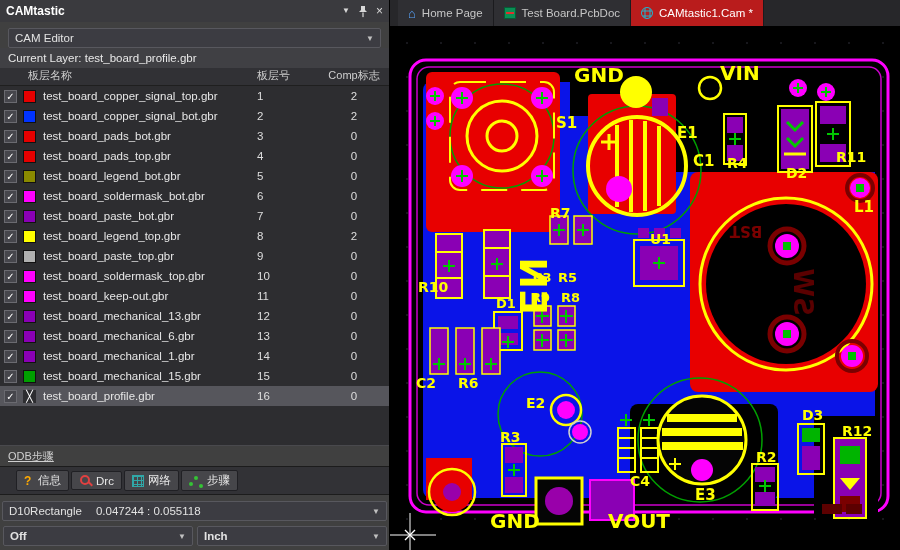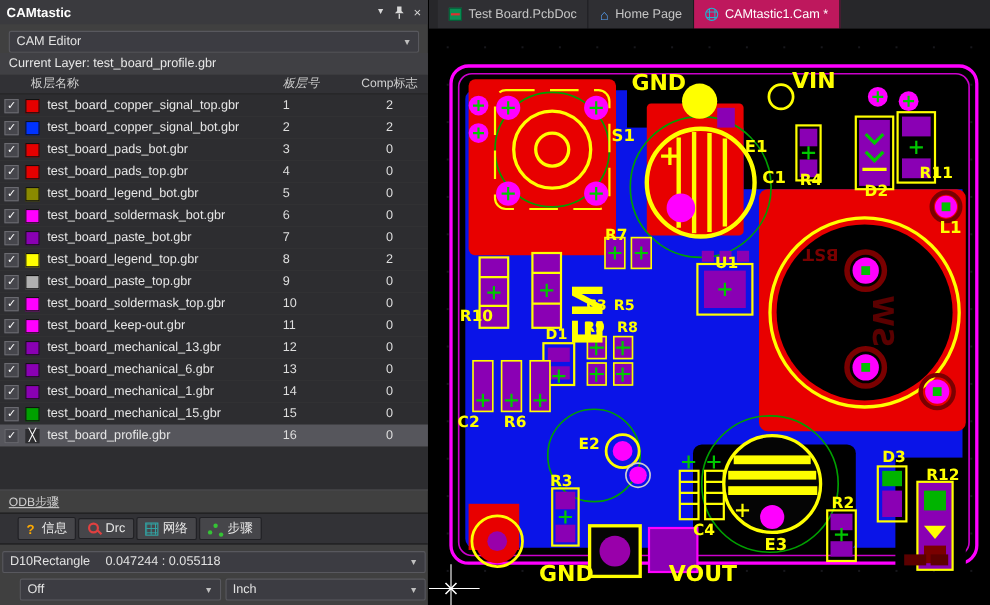--- a/index.html
+++ b/index.html
@@ -11,21 +11,21 @@
   .titlebar .title{color:#fff;font-size:12px;font-weight:bold;}
   .tb-icons{margin-left:auto;display:flex;align-items:center;gap:8px;}
   .tb-ic{color:#d8d8d8;font-size:12px;line-height:1;display:inline-flex;align-items:center;}
   .tb-ic.small{font-size:8px;}
   .combo{height:20px;background:#3c3c42;border:1px solid #58585e;border-radius:2px;display:flex;align-items:center;padding:0 6px;font-size:11.5px;color:#e2e2e2;flex:none;}
   .combo .arrow{margin-left:auto;color:#c0c0c0;font-size:8px;}
   .editor-combo{margin:6px 8px 0 8px;}
   .current-layer{margin-top:0;height:20px;background:#404044;display:flex;align-items:center;padding:0 8px;font-size:11.5px;color:#e8e8e8;flex:none;}
   .header-row{height:18px;display:flex;align-items:flex-start;background:#313135;border-bottom:1px solid #1f1f1f;color:#cfcfcf;font-size:11px;flex:none;}
   .h-name{margin-left:28px;flex:1;}
-  .h-num{width:62px;font-style:italic;}
+  .h-num{width:62px;}
   .h-comp{width:70px;text-align:center;}
   .rows{flex:none;}
   .lrow{height:20px;display:flex;align-items:center;padding-left:4px;background:#2d2d30;}
   .lrow.sel{background:#56565c;}
   .cbx{width:13px;height:13px;background:#46464c;border:1px solid #6a6a70;color:#fff;font-size:10px;line-height:11px;text-align:center;margin-right:6px;flex:none;}
   .swatch{width:13px;height:13px;border:1px solid #111;margin-right:7px;flex:none;}
   .xsw{color:#fff;background:#2d2d30;border:none;font-size:11px;line-height:13px;text-align:center;}
   .lname{flex:1;font-size:11.5px;color:#e6e6e6;white-space:nowrap;overflow:hidden;}
   .lnum{width:62px;font-size:11.5px;color:#dedede;}
   .lcomp{width:70px;font-size:11.5px;color:#dedede;text-align:center;}
@@ -38,27 +38,27 @@
   .info-icon::before{content:"?";}
   .drc-icon{position:relative;width:13px;height:13px;}
   .drc-icon::before{content:"";position:absolute;left:1px;top:1px;width:6px;height:6px;border:2px solid #e04040;border-radius:50%;}
   .drc-icon::after{content:"";position:absolute;left:9px;top:9px;width:5px;height:2px;background:#e04040;transform:rotate(45deg);}
   .net-icon{width:12px;height:12px;border:1px solid #30a8a8;background-image:linear-gradient(#30a8a8 1px,transparent 1px),linear-gradient(90deg,#30a8a8 1px,transparent 1px);background-size:4px 4px;}
   .step-icon{position:relative;width:14px;height:12px;}
   .step-icon::before{content:"";position:absolute;width:4px;height:4px;border-radius:50%;background:#35c435;left:0;top:7px;box-shadow:5px -6px 0 #35c435,10px 2px 0 #35c435;}
   .status-combo{margin:6px 2px 0 2px;}
   .st-s{}
   .st-dim{margin-left:14px;}
-  .bottom-combos{display:flex;gap:4px;margin:5px 2px 4px 18px;flex:none;}
+  .bottom-combos{display:flex;gap:4px;margin:5px 2px 4px 3px;flex:none;font-weight:bold;}
   .combo.half{flex:1;}
   
   #right-area{width:510px;height:550px;display:flex;flex-direction:column;}
   .doc-tabbar{height:26px;background:#27272a;display:flex;align-items:stretch;padding-left:8px;flex:none;}
   .dtab{display:flex;align-items:center;gap:6px;padding:0 10px;font-size:11.5px;color:#c6c6c6;background:#2f2f33;border-right:1px solid #1b1b1e;}
-  .dtab.active{background:#be185d;color:#fff;}
+  .dtab.active{background:#b91c1c;color:#fff;}
   .dticon{display:inline-block;}
   .home-icon{color:#58a6ff;font-size:13px;line-height:1;}
   .home-icon::before{content:"⌂";}
   .pcb-icon{width:12px;height:12px;background:#0a8f55;box-shadow:inset 0 0 0 1px #055c36;position:relative;}
   .pcb-icon::after{content:"";position:absolute;left:2px;top:5px;width:8px;height:2px;background:#e03030;}
   .cam-icon{width:12px;height:12px;border-radius:50%;border:1.5px solid #1fb6d0;background-image:linear-gradient(#1fb6d0 1px,transparent 1px),linear-gradient(90deg,#1fb6d0 1px,transparent 1px);background-size:5px 5px;background-position:center;}
   .canvas{position:relative;width:606px;height:524px;background-color:#000;background-image:radial-gradient(#17171c 1px,transparent 1.4px);background-size:34px 34px;overflow:hidden;}
   .canvas svg{position:absolute;left:0;top:0;}
   #board-labels text{font-family:"DejaVu Sans",sans-serif;font-weight:bold;}
 </style>
@@ -249,26 +249,26 @@
       <div class="combo half">
         <span>Inch</span>
         <span class="arrow">▼</span>
       </div>
     </div>
   </div>
 
   <div id="right-area">
     <div class="doc-tabbar">
         <div class="dtab">
+          <span class="dticon home-icon"></span>
+          <span>Home Page</span>
+        </div>
+        <div class="dtab">
           <span class="dticon pcb-icon"></span>
           <span>Test Board.PcbDoc</span>
-        </div>
-        <div class="dtab">
-          <span class="dticon home-icon"></span>
-          <span>Home Page</span>
         </div>
         <div class="dtab active">
           <span class="dticon cam-icon"></span>
           <span>CAMtastic1.Cam *</span>
         </div>
       </div>
 
     <div class="canvas">
       <svg id="board-svg" viewBox="0 0 510 524" width="510" height="524" xmlns="http://www.w3.org/2000/svg">
         <g>

